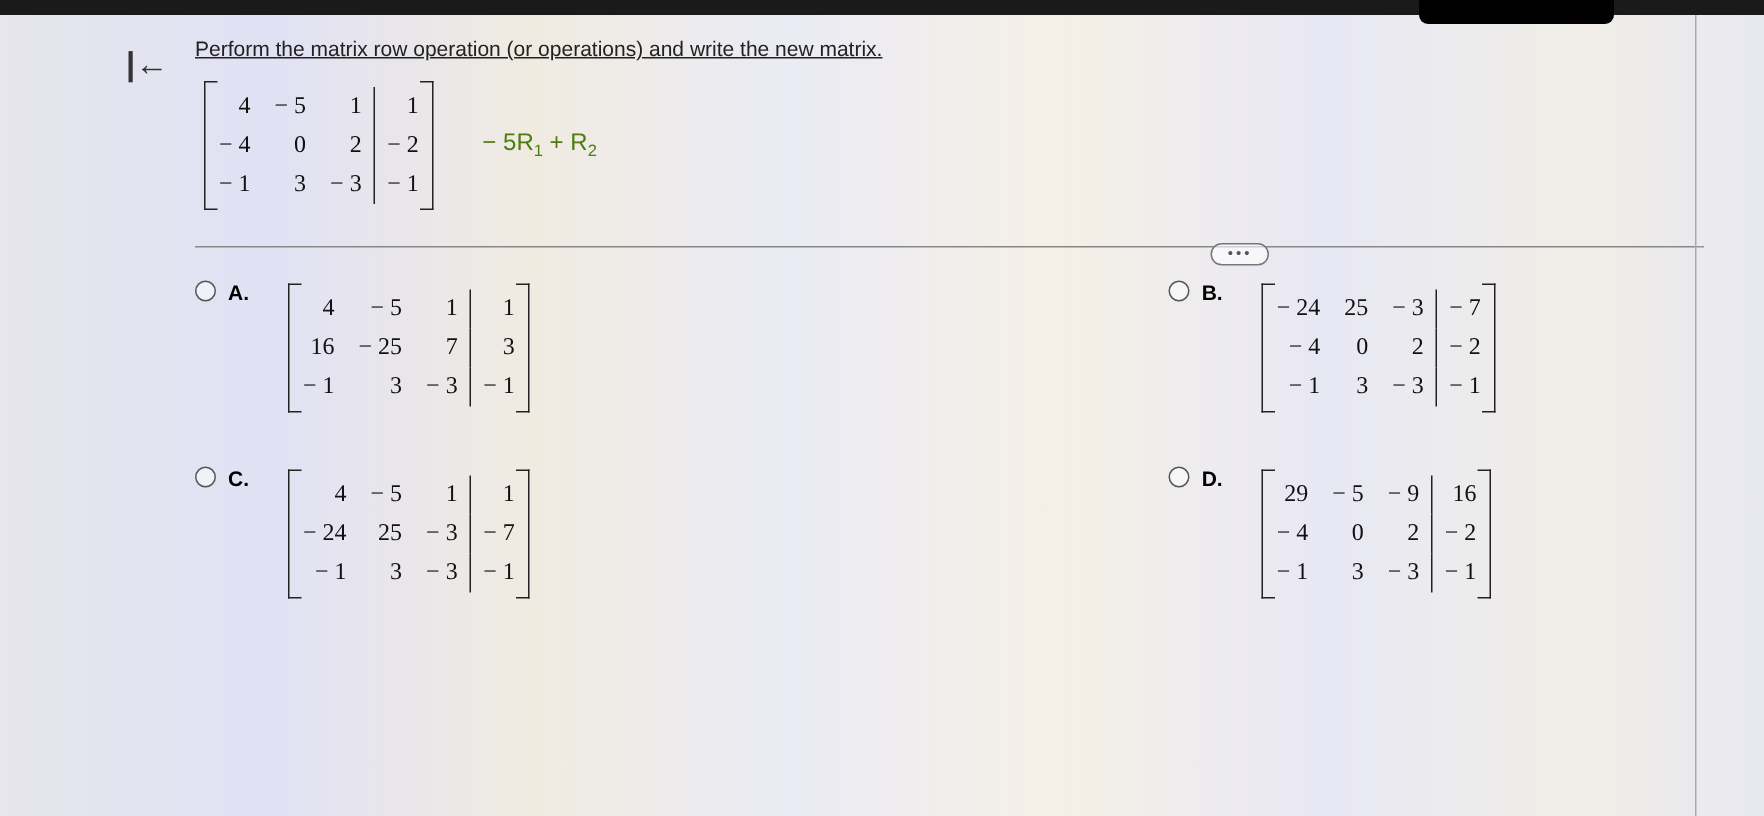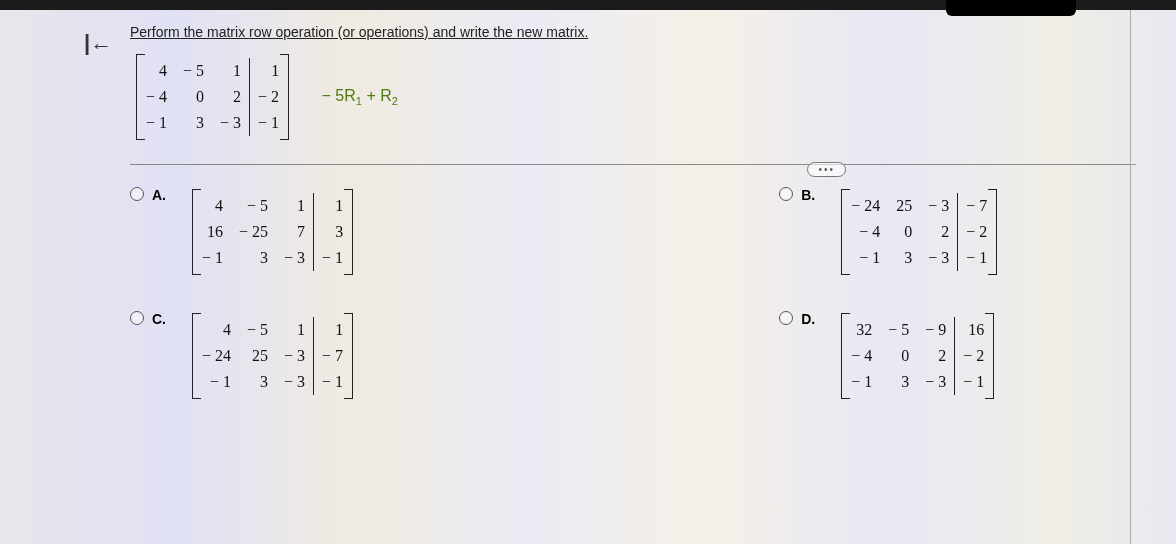--- a/index.html
+++ b/index.html
@@ -265,21 +265,21 @@
               </table>
           </div>
         </div>
         <div class="option">
           <span class="radio"></span>
           <span class="opt-label">D.</span>
           <div class="matrix">
             <table>
               <tbody>
                   <tr>
-                    <td>32</td>
+                    <td>29</td>
                     <td>− 5</td>
                     <td class="sep">− 9</td>
                     <td>16</td>
                   </tr>
               <tr>
                     <td>− 4</td>
                     <td>0</td>
                     <td class="sep">2</td>
                     <td>− 2</td>
                   </tr>

